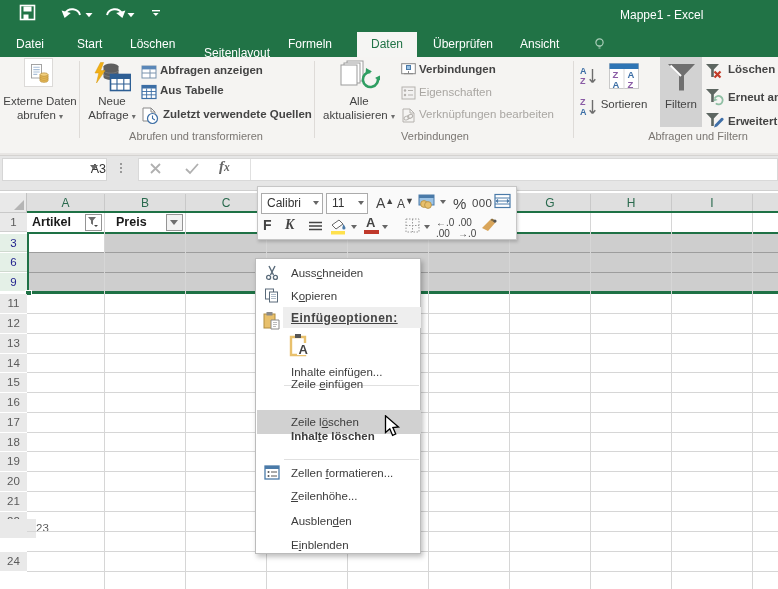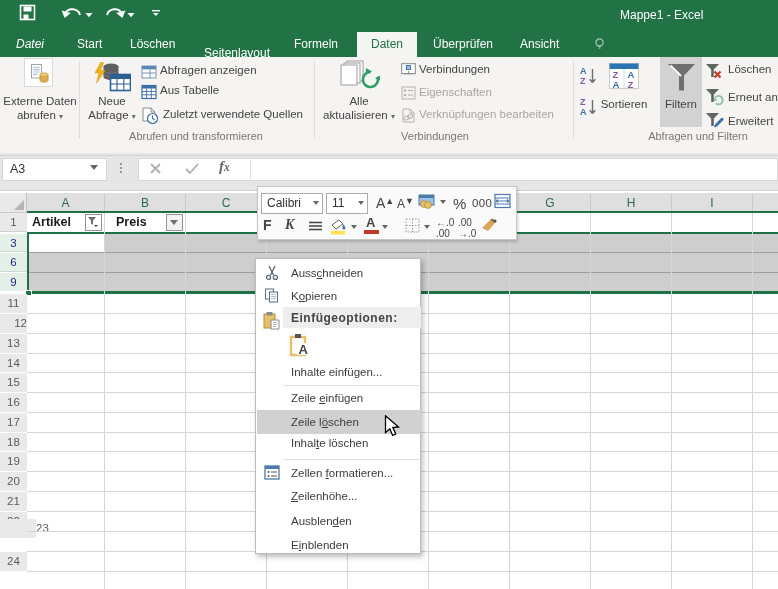--- a/index.html
+++ b/index.html
@@ -13,26 +13,26 @@
   
   #tabrow{left:0;top:31px;width:778px;height:26px;background:#217346;}
   .tab{position:absolute;top:0;height:26px;line-height:26px;color:#fff;font-size:12px;}
   #tabsel{position:absolute;left:357px;top:32px;width:60px;height:25px;background:#f5f5f3;}
   #tabdaten{position:absolute;left:0;top:0;width:60px;text-align:center;line-height:24px;color:#217346;font-size:12px;}
   
   #ribbon{left:0;top:57px;width:778px;height:96px;background:#f5f4f2;}
   #ribbonedge{left:0;top:153px;width:778px;height:3px;background:#e8e6e4;border-bottom:1px solid #d5d3d1;}
   .gsep{position:absolute;top:4px;width:1px;height:77px;background:#dedbd8;}
   .glabel{position:absolute;font-size:11px;color:#7a7672;white-space:nowrap;transform:translateX(-50%);}
-  .rtext{position:absolute;font-size:11.5px;color:#444;white-space:nowrap;}
+  .rtext{position:absolute;font-size:11.5px;color:#444;white-space:nowrap;font-weight:bold;}
   .rtextg{position:absolute;font-size:11.5px;color:#a9a6a2;white-space:nowrap;}
   .bigtext{position:absolute;font-size:11.5px;color:#444;text-align:center;transform:translateX(-50%);white-space:nowrap;}
   .dd{color:#6d6d6d;font-size:8px;}
   
-  #fbar{left:0;top:156px;width:778px;height:35px;background:#e6e6e6;border-bottom:1px solid #cfcfcf;}
+  #fbar{left:0;top:156px;width:778px;height:35px;background:#e6e6e6;border-bottom:1px solid #cfcfcf;text-align:right;}
   #namebox{position:absolute;left:2px;top:2px;width:105px;height:23px;background:#fff;border:1px solid #d6d6d6;
            font-size:12.5px;color:#333;line-height:21px;padding-left:7px;}
   #fxstrip{position:absolute;left:138px;top:2px;width:640px;height:23px;background:#fff;border:1px solid #d9d9d9;}
   #fxsep{position:absolute;left:250px;top:3px;width:1px;height:21px;background:#e0e0e0;}
   
   #grid{left:0;top:191px;width:778px;height:398px;background:#fff;}
   .colhdr{position:absolute;top:2px;height:20px;background:#dfdfdf;color:#2a6a4e;font-size:12px;
           text-align:center;line-height:20px;}
   .chsep{position:absolute;top:3px;width:1px;height:18px;background:#c9c9c9;}
   .rowhdr{position:absolute;left:0;width:27px;background:#e9e9e9;color:#5a5a5a;font-size:11.5px;
@@ -75,25 +75,25 @@
     <path d="M20 9.5 a8 7.5 0 0 0 -15 1.5" fill="none" stroke="#fff" stroke-width="1.9"></path>
     <path d="M23.4 6.5 l-3 7.5 l-6.2-5 z" fill="#fff"></path>
     <path d="M25.5 9 h7 l-3.5 4.2 z" fill="#fff"></path>
   </svg>
   <svg class="abs" style="left:150px;top:8px;" width="12" height="12" viewBox="0 0 12 12">
     <rect x="2" y="2" width="8" height="1.4" fill="#fff"></rect>
     <path d="M2.6 6 l2.8 3 l2.8 -3 z" fill="#fff" transform="translate(0.4,-1)"></path>
   </svg>
 
   <div class="abs" id="tabrow">
-    <span class="tab" style="left:16px;font-style:italic;">Datei</span>
+    <span class="tab" style="left:16px;">Datei</span>
     <span class="tab" style="left:77px;">Start</span>
     <span class="tab" style="left:130px;">Löschen</span>
     <span class="tab" style="left:204px;margin-top:9px;">Seitenlayout</span>
-    <span class="tab" style="left:294px;text-align:right;">Formeln</span>
+    <span class="tab" style="left:288px;text-align:right;">Formeln</span>
     <span class="tab" style="left:433px;">Überprüfen</span>
     <span class="tab" style="left:520px;">Ansicht</span>
     <svg style="position:absolute;left:593px;top:6px;" width="13" height="15" viewBox="0 0 13 15">
       <circle cx="6.5" cy="5.5" r="3.6" fill="none" stroke="#a9cdb8" stroke-width="1.2"></circle>
       <path d="M5.2 9 h2.6 M5.5 11 h2" stroke="#a9cdb8" stroke-width="1.1" fill="none"></path>
     </svg>
   </div>
   <div class="abs" id="tabsel">
       <div id="tabdaten">Daten</div>
     </div>
@@ -286,21 +286,21 @@
     <div class="rowhdrsel" style="top:43px;height:18px;line-height:18px;border-bottom:1px solid #cfd9cf;">3</div>
     <div class="rowhdrsel" style="top:62px;height:19px;line-height:19px;border-bottom:1px solid #cfd9cf;">6</div>
     <div class="rowhdrsel" style="top:82px;height:18px;line-height:18px;">9</div>
 
     <div class="grn" style="left:27px;top:41px;width:751px;height:2px;"></div>
     <div class="grn" style="left:27px;top:100px;width:751px;height:3px;"></div>
     <div class="grn" style="left:27px;top:41px;width:2px;height:62px;"></div>
     <div class="grn" style="left:25px;top:99px;width:7px;height:6px;border:1px solid #fff;"></div>
 
     <div class="rowhdr" style="top:103px;height:19px;line-height:19px;">11</div>
-    <div class="rowhdr" style="top:123px;height:19px;line-height:19px;text-align:right;">12</div>
+    <div class="rowhdr" style="top:123px;height:19px;line-height:19px;">12</div>
     <div class="rowhdr" style="top:143px;height:19px;line-height:19px;">13</div>
     <div class="rowhdr" style="top:163px;height:18px;line-height:18px;">14</div>
     <div class="rowhdr" style="top:182px;height:19px;line-height:19px;">15</div>
     <div class="rowhdr" style="top:202px;height:19px;line-height:19px;">16</div>
     <div class="rowhdr" style="top:222px;height:19px;line-height:19px;">17</div>
     <div class="rowhdr" style="top:242px;height:18px;line-height:18px;">18</div>
     <div class="rowhdr" style="top:261px;height:19px;line-height:19px;">19</div>
     <div class="rowhdr" style="top:281px;height:19px;line-height:19px;">20</div>
     <div class="rowhdr" style="top:301px;height:19px;line-height:19px;">21</div>
     <div class="rowhdr" style="top:321px;height:19px;line-height:19px;">22</div>
@@ -410,35 +410,35 @@
       <path d="M7 6.5 h5 M7 8.5 h5 M7 10.5 h5" stroke="#9ab" stroke-width="0.8"></path>
     </svg>
     <svg style="position:absolute;left:7px;top:52px;" width="18" height="19" viewBox="0 0 18 19">
       <rect x="1" y="3" width="11" height="14" fill="#e8c06c" stroke="#b28d3f"></rect>
       <rect x="3.5" y="1" width="6" height="3.5" fill="#8a8a8a"></rect>
       <path d="M8 9 h8 v9 h-8 z" fill="#fff" stroke="#8a8a8a"></path>
       <path d="M10 11.5 h4 M10 13.5 h4 M10 15.5 h3" stroke="#aaa" stroke-width="0.8"></path>
     </svg>
 
     <div style="position:absolute;left:27px;top:48px;width:138px;height:21px;background:#eeeeee;"></div>
-    <div class="mi" style="top:59px;font-weight:bold;color:#444;font-size:12px;letter-spacing:0.5px;">Einfügeoptionen:</div>
+    <div class="mi" style="top:59px;font-weight:bold;color:#444;font-size:12px;letter-spacing:0.5px;text-decoration:underline;">Einfügeoptionen:</div>
 
     <svg style="position:absolute;left:33px;top:74px;" width="22" height="24" viewBox="0 0 22 24">
       <path d="M2 4 h14 v18 h-14 z" fill="#fff" stroke="#e8c06c" stroke-width="2.4"></path>
       <rect x="6" y="1" width="6" height="4" fill="#555"></rect>
       <path d="M8 22 v-12 h12 v12 z" fill="#fff"></path>
       <text x="9.5" y="21" font-size="13" font-weight="bold" fill="#444" font-family="Liberation Sans">A</text>
     </svg>
     <div class="mi" style="top:113px;">Inhalte einfü<u>g</u>en...</div>
     <div class="msep" style="top:126px;"></div>
-    <div class="mi" style="top:139px;">Zeile <u>e</u>infügen</div>
+    <div class="mi" style="top:125px;">Zeile <u>e</u>infügen</div>
 
     <div style="position:absolute;left:1px;top:151px;width:164px;height:24px;background:#d1d1d1;"></div>
     <div class="mi" style="top:163px;">Zeile l<u>ö</u>schen</div>
-    <div class="mi" style="top:184px;">Inhal<u>t</u>e löschen</div>
+    <div class="mi" style="top:177px;font-weight:bold;">Inhal<u>t</u>e löschen</div>
     <div class="msep" style="top:200px;"></div>
     <svg style="position:absolute;left:8px;top:206px;" width="16" height="16" viewBox="0 0 16 16">
       <rect x="1" y="1" width="14" height="13" fill="#fff" stroke="#4a7aa8" stroke-width="1.3"></rect>
       <rect x="1" y="1" width="14" height="3" fill="#4a7aa8"></rect>
       <circle cx="4.5" cy="7" r="1" fill="#555"></circle>
         <circle cx="4.5" cy="11" r="1" fill="#555"></circle>
       <path d="M7 7 h6 M7 11 h6" stroke="#555"></path>
     </svg>
     <div class="mi" style="top:214px;">Zellen <u>f</u>ormatieren...</div>
     <div class="mi" style="top:237px;"><u>Z</u>eilenhöhe...</div>

